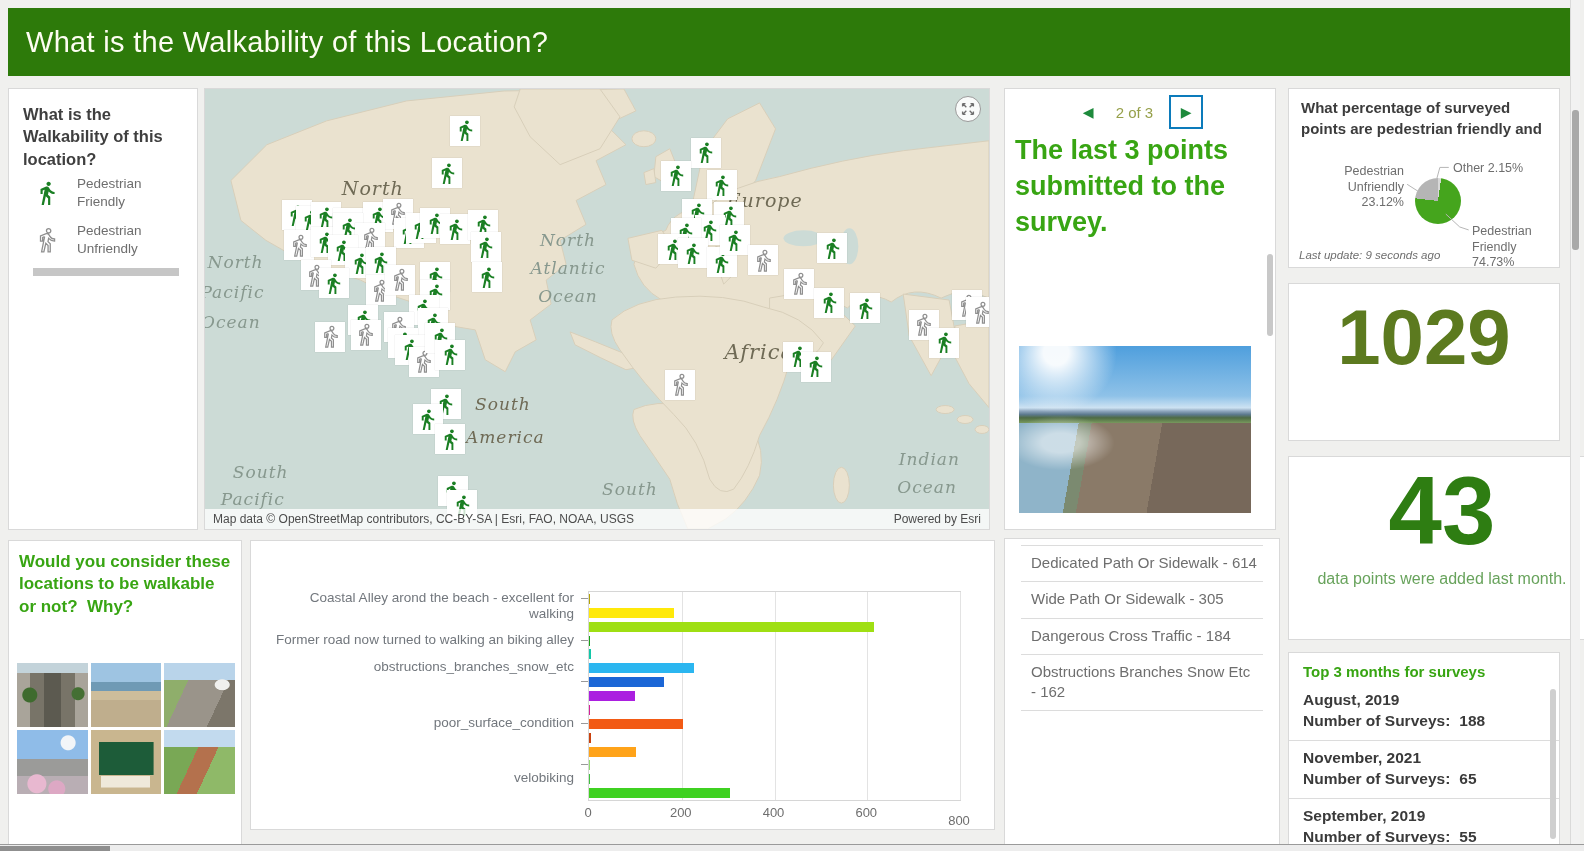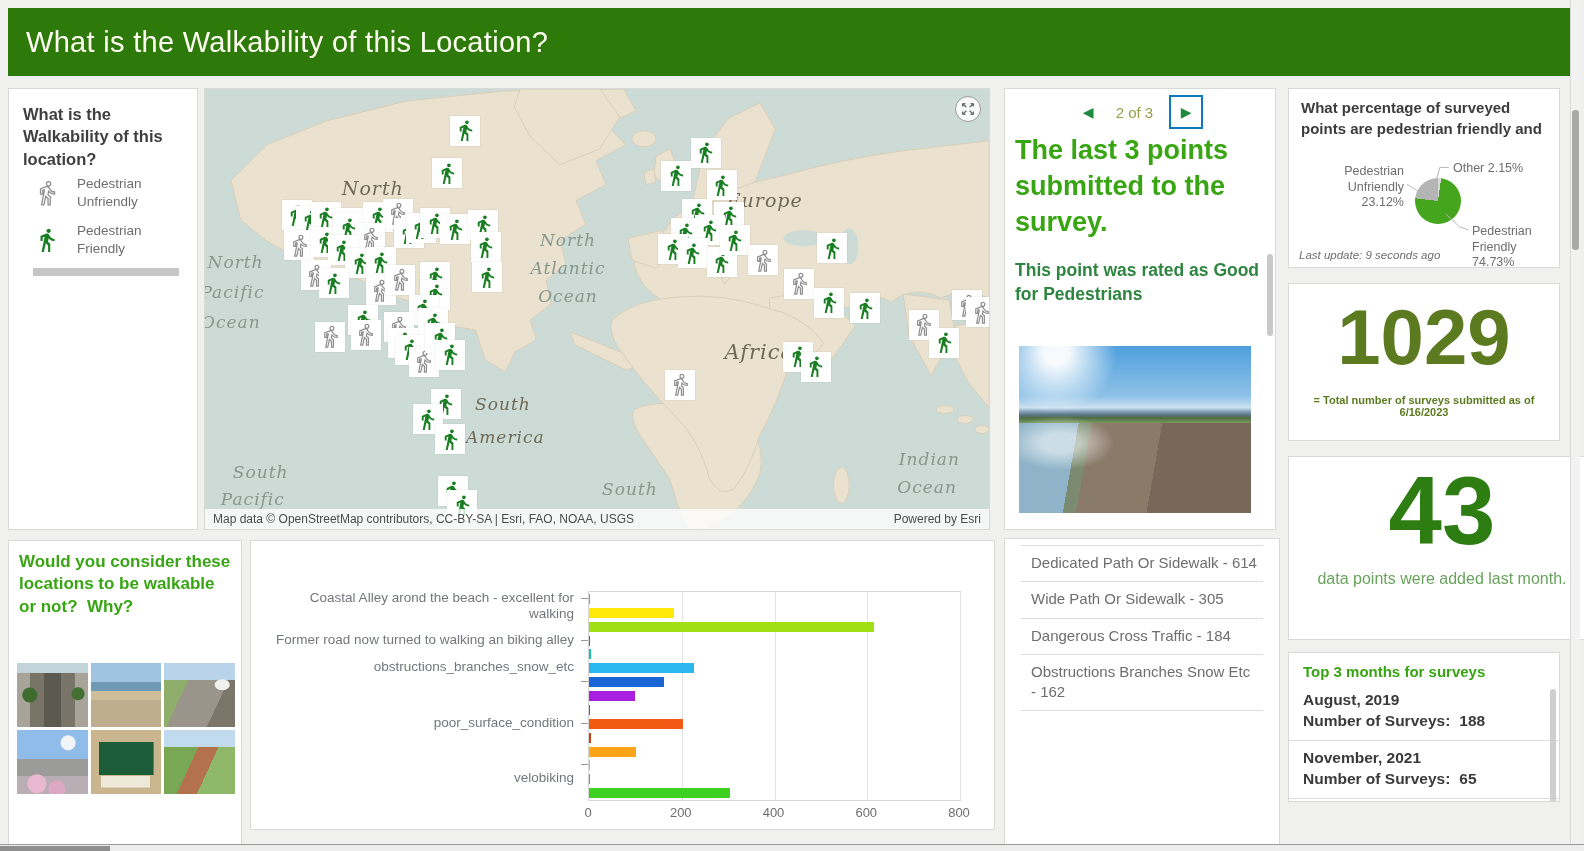--- a/index.html
+++ b/index.html
@@ -64,21 +64,21 @@
   #callout-friendly{left:183px;top:135px;}
   #pie-footer{position:absolute;left:10px;bottom:6px;font-size:11.5px;font-style:italic;color:#6e6e6e;}
   
   #total-panel{left:1288px;top:283px;width:272px;height:158px;text-align:center;}
   #total-value{margin-top:14px;font-size:78px;font-weight:600;color:#5c7a1f;line-height:1;}
   #total-caption{margin-top:18px;font-size:11px;font-weight:bold;color:#5c7a1f;}
   #month-panel{left:1288px;top:456px;width:308px;height:184px;text-align:center;}
   #month-value{margin-top:4px;font-size:96px;font-weight:bold;color:#2e7d12;line-height:1.05;}
   #month-caption{margin-top:8px;font-size:16px;color:#68a35c;}
   
-  #topmonths-panel{left:1288px;top:652px;width:272px;height:150px;}
+  #topmonths-panel{left:1288px;top:652px;width:272px;height:193px;}
   #topmonths-title{position:absolute;left:14px;top:10px;font-size:15px;font-weight:bold;color:#38a513;}
   #topmonths-list{position:absolute;left:0;top:30px;width:100%;}
   .tm-row{padding:7px 14px 8px;border-bottom:1px solid #dcdcdc;}
   .tm-row:last-child{border-bottom:none;}
   .tm-month,.tm-val{font-size:15.5px;font-weight:bold;color:#3a3a3a;line-height:1.35;}
   .tm-v{margin-left:9px;}
   
   #sitelist-panel{left:1004px;top:538px;width:276px;height:307px;padding:6px 16px;}
   .site-row{font-size:15px;color:#6e6e6e;padding:7px 4px 8px 10px;border-bottom:1px solid #dcdcdc;line-height:1.35;}
   .site-row:first-child{border-top:1px solid #dcdcdc;}
@@ -130,34 +130,34 @@
 </svg>
 
 <div id="header">
   <span>What is the Walkability of this Location?</span>
 </div>
 
 <div id="legend-panel" class="panel">
   <div id="legend-title" class="panel-title">What is the Walkability of this location?</div>
   <div id="legend-items">
       <div class="legend-item">
+        <span class="licon friendly">
+          <svg viewBox="0 0 24 24" class="wk">
+            <use href="#walker"></use>
+          </svg>
+        </span>
+        <span class="llabel">Pedestrian Friendly</span>
+      </div>
+      <div class="legend-item">
         <span class="licon unfriendly">
           <svg viewBox="0 0 24 24" class="wk">
             <use href="#walker"></use>
           </svg>
         </span>
         <span class="llabel">Pedestrian Unfriendly</span>
-      </div>
-      <div class="legend-item">
-        <span class="licon friendly">
-          <svg viewBox="0 0 24 24" class="wk">
-            <use href="#walker"></use>
-          </svg>
-        </span>
-        <span class="llabel">Pedestrian Friendly</span>
       </div>
     </div>
   <div class="hscroll"></div>
 </div>
 
 <div id="map-panel" class="panel">
   <svg id="map-land" viewBox="0 0 786 442" preserveAspectRatio="none">
     <g fill="#eae2cf" stroke="#d8cfba" stroke-width="1">
       <path d="M26,92 L62,56 L122,32 L202,12 L300,2 L420,0 L432,22 L402,36 L422,56 L392,72 L402,96 L372,112 L382,136 L356,152 L362,176 L342,192 L347,216 L326,232 L332,252 L311,264 L301,284 L281,272 L271,242 L241,237 L216,217 L186,207 L156,192 L126,182 L96,172 L61,152 L36,132 Z"></path>
       <path d="M366,244 Q392,254 416,264 Q432,270 438,279 L422,282 Q396,270 371,257 Z"></path>
@@ -550,21 +550,20 @@
   </div>
 </div>
 
 <div id="survey-panel" class="panel">
   <div id="pager">
     <button class="pager-arrow">◀</button>
     <span id="pager-label">2 of 3</span>
     <button id="pager-next" class="pager-arrow">▶</button>
   </div>
   <div id="survey-title">The last 3 points submitted to the survey.</div>
-  <div id="survey-subtitle">This point was rated as Good for Pedestrians</div>
   <div class="photo-main"></div>
   <div class="vscroll-thumb" style="right:2px;top:165px;height:82px;"></div>
 </div>
 
 <div id="pie-panel" class="panel">
   <div id="pie-title">What percentage of surveyed points are pedestrian friendly and unfriendly?</div>
   <div id="pie" style="background: conic-gradient(rgb(216, 216, 216) 0deg, rgb(216, 216, 216) 2.15%, rgb(69, 165, 29) 2.15%, rgb(69, 165, 29) 76.88%, rgb(181, 181, 181) 76.88%, rgb(181, 181, 181) 100%);"></div>
   <svg id="pie-lines" viewBox="0 0 272 180">
     <polyline points="119,96 130,103" fill="none" stroke="#b5b5b5" stroke-width="1"></polyline>
     <polyline points="161,79 152,79 149,90" fill="none" stroke="#b5b5b5" stroke-width="1"></polyline>
@@ -574,21 +573,20 @@
 Unfriendly
 23.12%</div>
   <div id="callout-other" class="pie-callout">Other 2.15%</div>
   <div id="callout-friendly" class="pie-callout">Pedestrian
 Friendly 74.73%</div>
   <div id="pie-footer">Last update: 9 seconds ago</div>
 </div>
 
 <div id="total-panel" class="panel">
   <div id="total-value">1029</div>
-  <div id="total-caption">= Total number of surveys submitted as of 6/16/2023</div>
 </div>
 
 <div id="month-panel" class="panel">
   <div id="month-value">43</div>
   <div id="month-caption">data points were added last month.</div>
 </div>
 
 <div id="topmonths-panel" class="panel">
   <div id="topmonths-title">Top 3 months for surveys</div>
   <div id="topmonths-list">
@@ -661,21 +659,21 @@
       <div class="bar" style="top: 154.533px; width: 12.625%; background: rgb(255, 163, 25);"></div>
       <div class="bar" style="top: 168.4px; width: 0.25%; background: rgb(143, 220, 113);"></div>
       <div class="bar" style="top: 182.267px; width: 0.25%; background: rgb(63, 191, 63);"></div>
       <div class="bar" style="top: 196.133px; width: 38.125%; background: rgb(63, 209, 33);"></div>
     </div>
   <div id="chart-xticks">
       <div class="xtick" style="left: 0%;">0</div>
       <div class="xtick" style="left: 25%;">200</div>
       <div class="xtick" style="left: 50%;">400</div>
       <div class="xtick" style="left: 75%;">600</div>
-      <div class="xtick" style="left: 100%;">800</div>
+      <div class="xtick" style="left: 100%; margin-top: 8px;">800</div>
     </div>
 </div>
 
 <div id="page-vscroll">
     <div class="thumb"></div>
   </div>
 <div id="page-hscroll">
     <div class="thumb"></div>
   </div>
 

